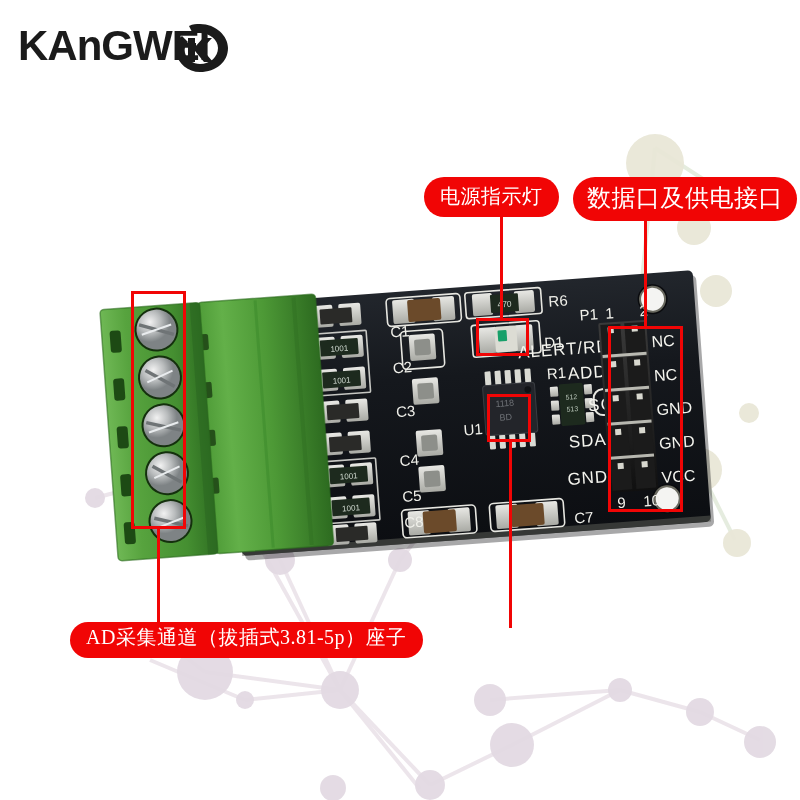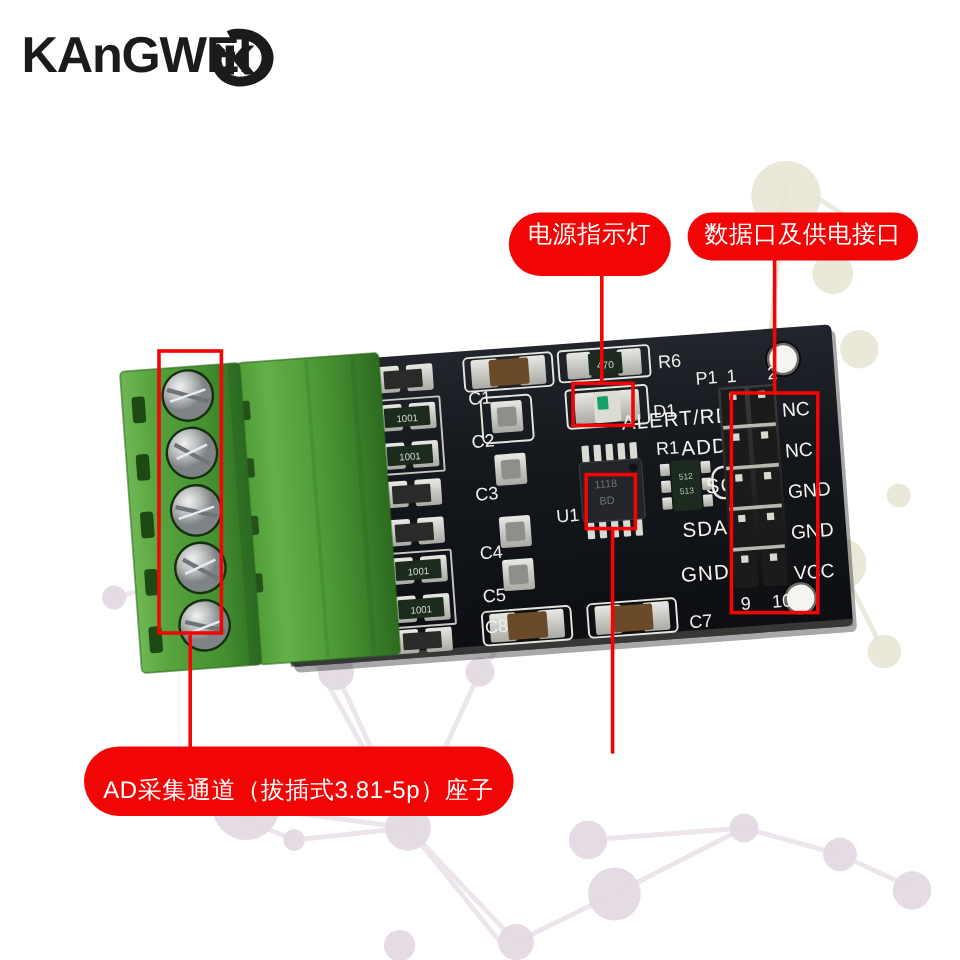--- a/index.html
+++ b/index.html
@@ -25,23 +25,23 @@
     position:absolute; z-index:8;
     background:#f10505; color:#fff;
     border-radius:999px;
     display:flex; align-items:center; justify-content:center;
     white-space:nowrap;
     letter-spacing:0.5px;
     line-height:1;
   }
   .leader{ position:absolute; background:#f10505; z-index:7; }
 
-  #cal-power   { left:424px; top:177px; padding:9px 16px 24px; font-size:20px; }
-  #cal-dataport{ left:573px; top:177px; padding:9px 14px 11px; font-size:20px; }
-  #cal-adch    { left:70px;  top:622px; padding:27px 16px 11px; font-size:20px; }
+  #cal-power   { left:424px; top:177px; padding:9px 16px 11px; font-size:20px; }
+  #cal-dataport{ left:573px; top:177px; padding:9px 14px 11px; font-size:24px; }
+  #cal-adch    { left:70px;  top:622px; padding:5px 16px 11px; font-size:20px;font-family:Liberation Serif, serif; }
   #cal-chip    { left:470px; top:627px; padding:8px 16px 10px; font-size:19px; }
 
   .hl-box{ position:absolute; border:3px solid #f10505; z-index:7; }
 </style>
 </head>
 <body>
 
 <div id="stage">
 
   <svg id="bg-network" viewBox="0 0 800 800" width="800" height="800">

